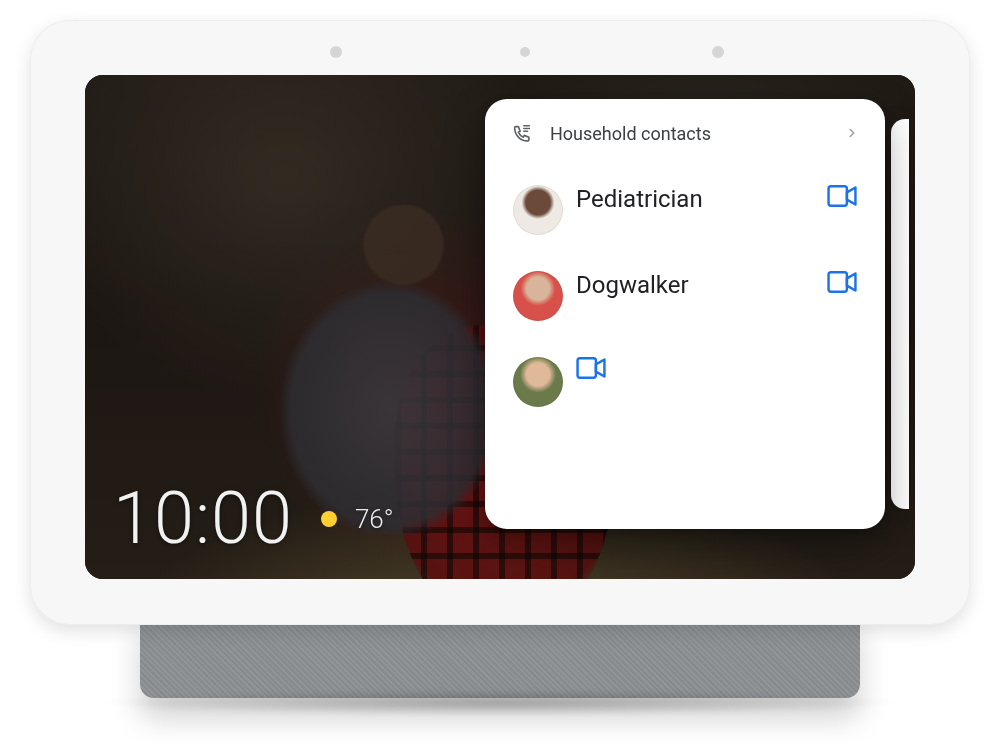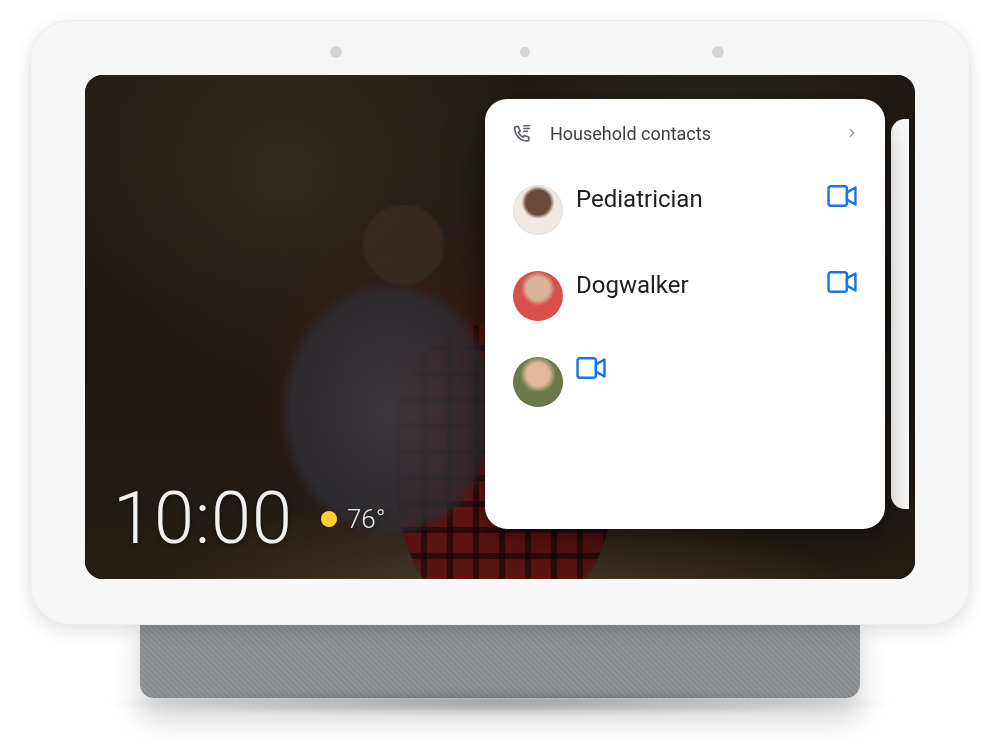--- a/index.html
+++ b/index.html
@@ -66,21 +66,21 @@
     border-radius: 40% 40% 30% 30% / 40% 40% 50% 50%;
   }
 
   
   .ambient {
     position: absolute; left: 28px; bottom: 18px;
     display: flex; align-items: center; gap: 28px;
     color: #f1f1f1; text-shadow: 0 1px 4px rgba(0,0,0,0.5);
   }
   .clock { font-size: 72px; font-weight: 300; letter-spacing: 1px; }
-  .weather { display: flex; align-items: center; gap: 10px; font-size: 26px; font-weight: 300; color: #eaeaea; }
+  .weather { display: flex; align-items: center; gap: 18px; font-size: 26px; font-weight: 300; color: #eaeaea; }
   .weather-icon { width: 16px; height: 16px; border-radius: 50%; background: #ffcf33; display: inline-block; }
 
   
   .card {
     position: absolute;
     top: 24px; right: 30px;
     width: 400px; height: 430px;
     background: #fff;
     border-radius: 22px;
     box-shadow: 0 18px 40px rgba(0,0,0,0.35), 0 3px 10px rgba(0,0,0,0.18);

